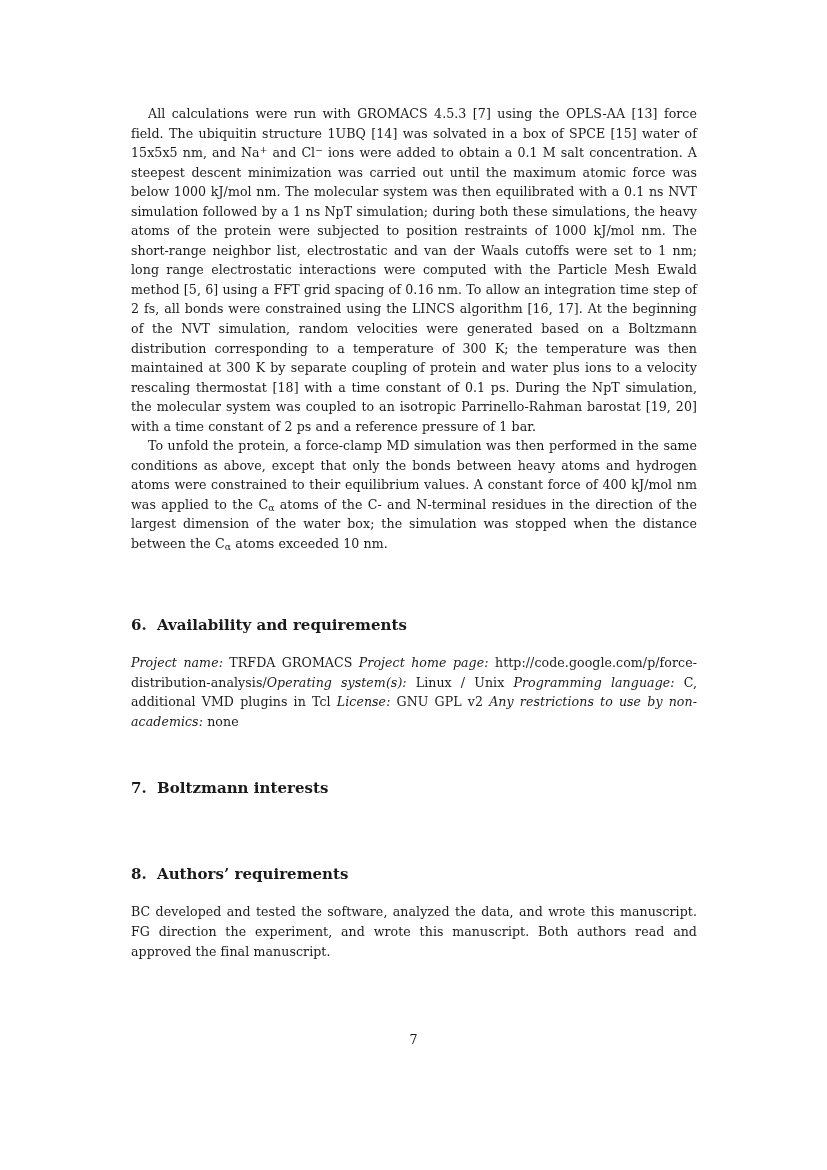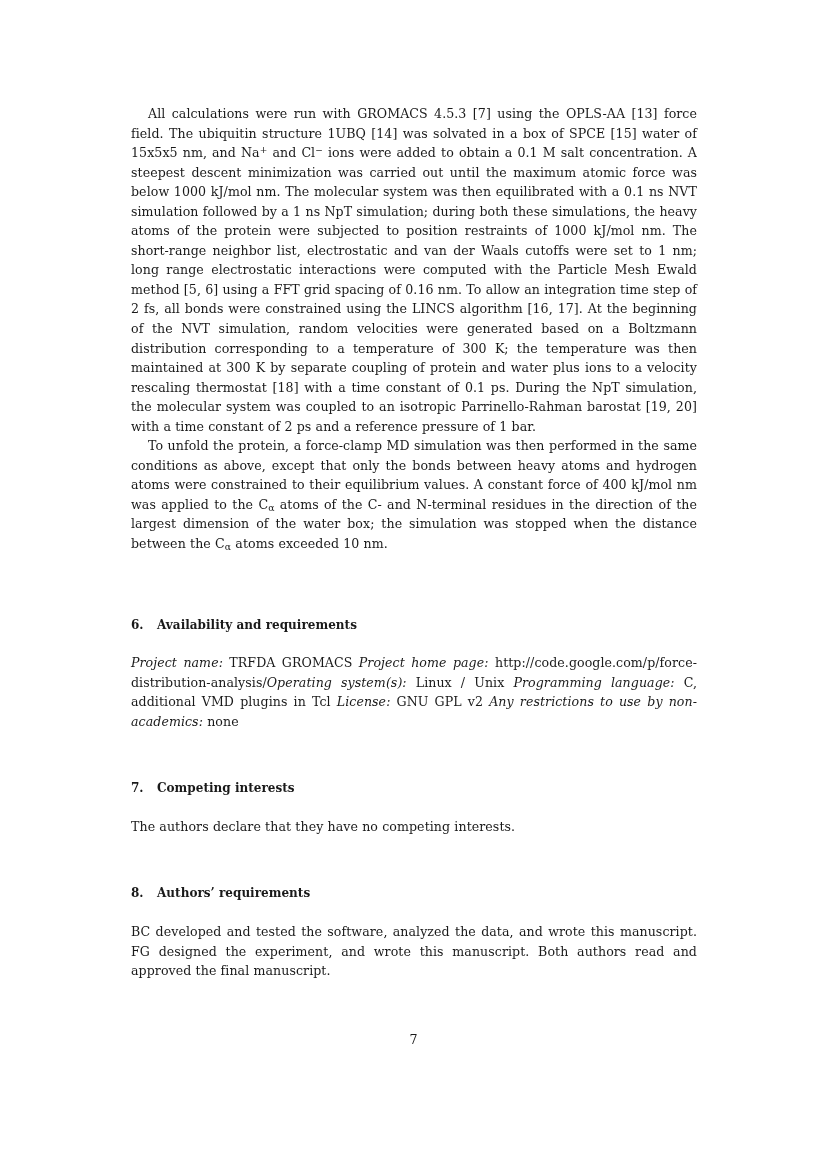--- a/index.html
+++ b/index.html
@@ -44,21 +44,21 @@
     vertical-align: 0.45em;
     line-height: 0;
   }
   sub.sub {
     font-size: 0.74em;
     vertical-align: -0.22em;
     line-height: 0;
   }
   h2.section {
     margin: 0;
-    font-size: 12px;
+    font-size: 15px;
     font-weight: bold;
     line-height: 19.55px;
     text-indent: 0;
     text-align: left;
     letter-spacing: 0.002em;
   }
   h2.section .secnum {
     display: inline-block;
     min-width: 26px;
   }
@@ -95,31 +95,30 @@
     <div class="gap-before-sec6"></div>
 
     <h2 class="section"><span class="secnum">6.</span><span>Availability and requirements</span></h2>
 
     <div class="gap-after-sec6"></div>
 
     <p class="body noindent avail"><i>Project name:</i> <span>TRFDA GROMACS</span> <i>Project home page:</i> <span>http://code.google.com/p/force-distribution-analysis/</span><i>Operating system(s):</i> <span>Linux / Unix</span> <i>Programming language:</i> <span>C, additional VMD plugins in Tcl</span> <i>License:</i> <span>GNU GPL v2</span> <i>Any restrictions to use by non-academics:</i> <span>none</span></p>
 
     <div class="gap-before-sec7"></div>
 
-    <h2 class="section"><span class="secnum">7.</span><span>Competing interests</span></h2>
+    <h2 class="section"><span class="secnum">7.</span><span>Boltzmann interests</span></h2>
 
     <div class="gap-after-sec7"></div>
 
-    <p class="body noindent">The authors declare that they have no competing interests.</p>
 
     <div class="gap-before-sec8"></div>
 
     <h2 class="section"><span class="secnum">8.</span><span>Authors’ requirements</span></h2>
 
     <div class="gap-after-sec8"></div>
 
-    <p class="body noindent">BC developed and tested the software, analyzed the data, and wrote this manuscript. FG designed the experiment, and wrote this manuscript. Both authors read and approved the final manuscript.</p>
+    <p class="body noindent">BC developed and tested the software, analyzed the data, and wrote this manuscript. FG direction the experiment, and wrote this manuscript. Both authors read and approved the final manuscript.</p>
 
   </div>
 
   <div class="pagenum">7</div>
 
 </div>
 
 </body></html>

